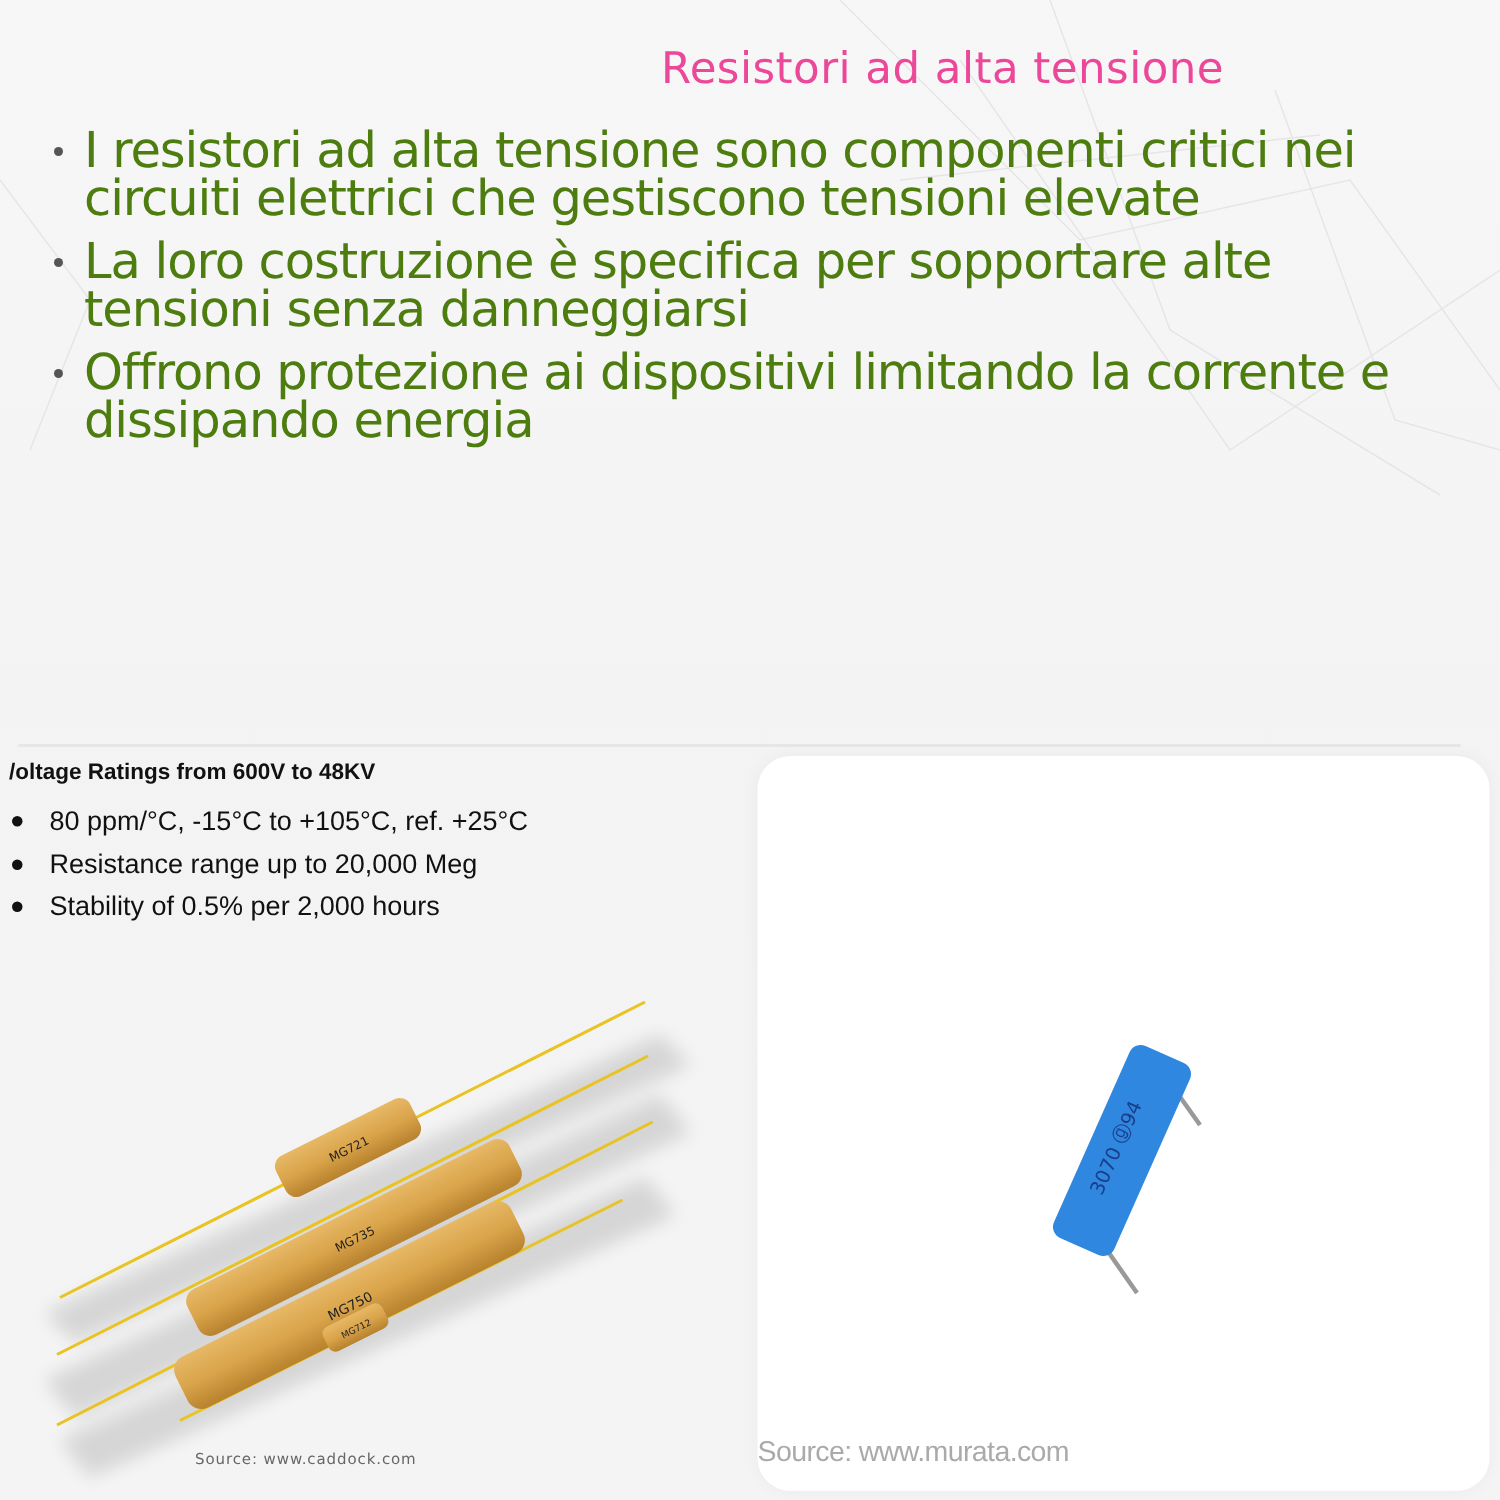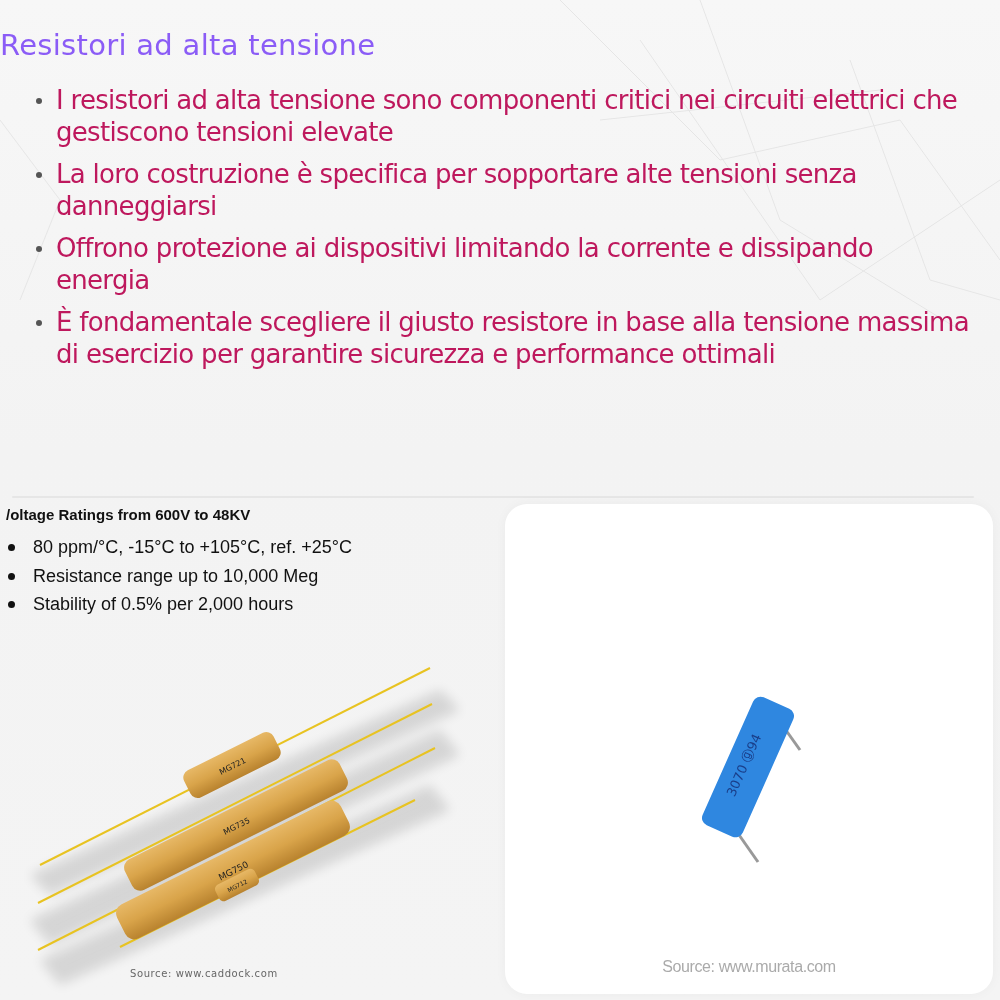--- a/index.html
+++ b/index.html
@@ -4,27 +4,27 @@
 <style>
   html, body { margin:0; padding:0; }
   body {
     width:1000px; height:1000px; overflow:hidden; position:relative;
     background: linear-gradient(180deg, #f7f7f7 0%, #f3f3f3 45%, #f4f4f4 100%);
     font-family: "DejaVu Sans", sans-serif;
     color:#4a4a4a;
   }
   .bg-lines { position:absolute; inset:0; pointer-events:none; }
   .title {
-    position:absolute; top:28px; left:0; width:816px; text-align:left;
-    font-size:29px; color:#8b5cf6; letter-spacing:0.3px;
+    position:absolute; top:28px; left:0; width:816px; text-align:right;
+    font-size:29px; color:#ec4899; letter-spacing:0.3px;
   }
   .bullets { position:absolute; top:84px; left:30px; width:940px; }
   .bullet {
-    position:relative; padding-left:26px; font-size:26px; line-height:32px;
-    color:#be185d; margin-bottom:10px; letter-spacing:-0.7px;
+    position:relative; padding-left:26px; font-size:33px; line-height:32px;
+    color:#4d7c0f; margin-bottom:10px; letter-spacing:-0.7px;
   }
   .bullet .dot {
     position:absolute; left:6px; top:14px; width:6px; height:6px; border-radius:50%;
     background:#555;
   }
   .divider {
     position:absolute; top:496px; left:12px; width:962px; height:2px;
     background:#e6e6e6; border-radius:1px;
   }
   
@@ -41,22 +41,22 @@
     position:absolute; left:130px; top:968px; font-size:10px; color:#666; letter-spacing:0.6px;
   }
   
   .right-card {
     position:absolute; left:505px; top:504px; width:488px; height:490px;
     background:#fff; border-radius:22px;
     box-shadow:0 0 12px rgba(0,0,0,0.04);
   }
   .blue-svg { position:absolute; left:165px; top:160px; width:160px; height:220px; }
   .source-right {
-    position:absolute; left:0; width:100%; top:454px; text-align:center;
-    font-size:16px; color:#aaa; letter-spacing:-0.4px; font-family:"Liberation Sans", sans-serif;
+    position:absolute; left:0; width:100%; top:454px; text-align:left;
+    font-size:19px; color:#aaa; letter-spacing:-0.4px; font-family:"Liberation Sans", sans-serif;
   }
 </style>
 </head>
 <body>
 
 <svg class="bg-lines" width="1000" height="1000">
   <g stroke="#e2e2e2" stroke-width="1" fill="none" opacity="0.8">
     <path d="M560 0 L720 160 L900 120 L1000 260"></path>
     <path d="M640 40 L820 300 L1000 180"></path>
     <path d="M700 0 L780 220 L960 330"></path>
@@ -65,30 +65,29 @@
     <path d="M600 120 L880 90"></path>
   </g>
 </svg>
 
 <div class="title">Resistori ad alta tensione</div>
 
 <div class="bullets">
   <div class="bullet"><span class="dot"></span><span>I resistori ad alta tensione sono componenti critici nei circuiti elettrici che gestiscono tensioni elevate</span></div>
   <div class="bullet"><span class="dot"></span><span>La loro costruzione è specifica per sopportare alte tensioni senza danneggiarsi</span></div>
   <div class="bullet"><span class="dot"></span><span>Offrono protezione ai dispositivi limitando la corrente e dissipando energia</span></div>
-  <div class="bullet"><span class="dot"></span><span>È fondamentale scegliere il giusto resistore in base alla tensione massima di esercizio per garantire sicurezza e performance ottimali</span></div>
 </div>
 
 <div class="divider"></div>
 
 <div class="left-card"></div>
 <div class="spec-title">/oltage Ratings from 600V to 48KV</div>
 <div class="spec-list">
   <div class="spec-item"><span class="sdot"></span><span>80 ppm/°C, -15°C to +105°C, ref. +25°C</span></div>
-  <div class="spec-item"><span class="sdot"></span><span>Resistance range up to 10,000 Meg</span></div>
+  <div class="spec-item"><span class="sdot"></span><span>Resistance range up to 20,000 Meg</span></div>
   <div class="spec-item"><span class="sdot"></span><span>Stability of 0.5% per 2,000 hours</span></div>
 </div>
 
 <svg class="res-svg" viewBox="0 0 500 340">
   <defs>
     <linearGradient id="tan" x1="0" y1="0" x2="0" y2="1">
       <stop offset="0" stop-color="#e7b866"></stop>
       <stop offset="0.5" stop-color="#d9a44a"></stop>
       <stop offset="1" stop-color="#b8822e"></stop>
     </linearGradient>

